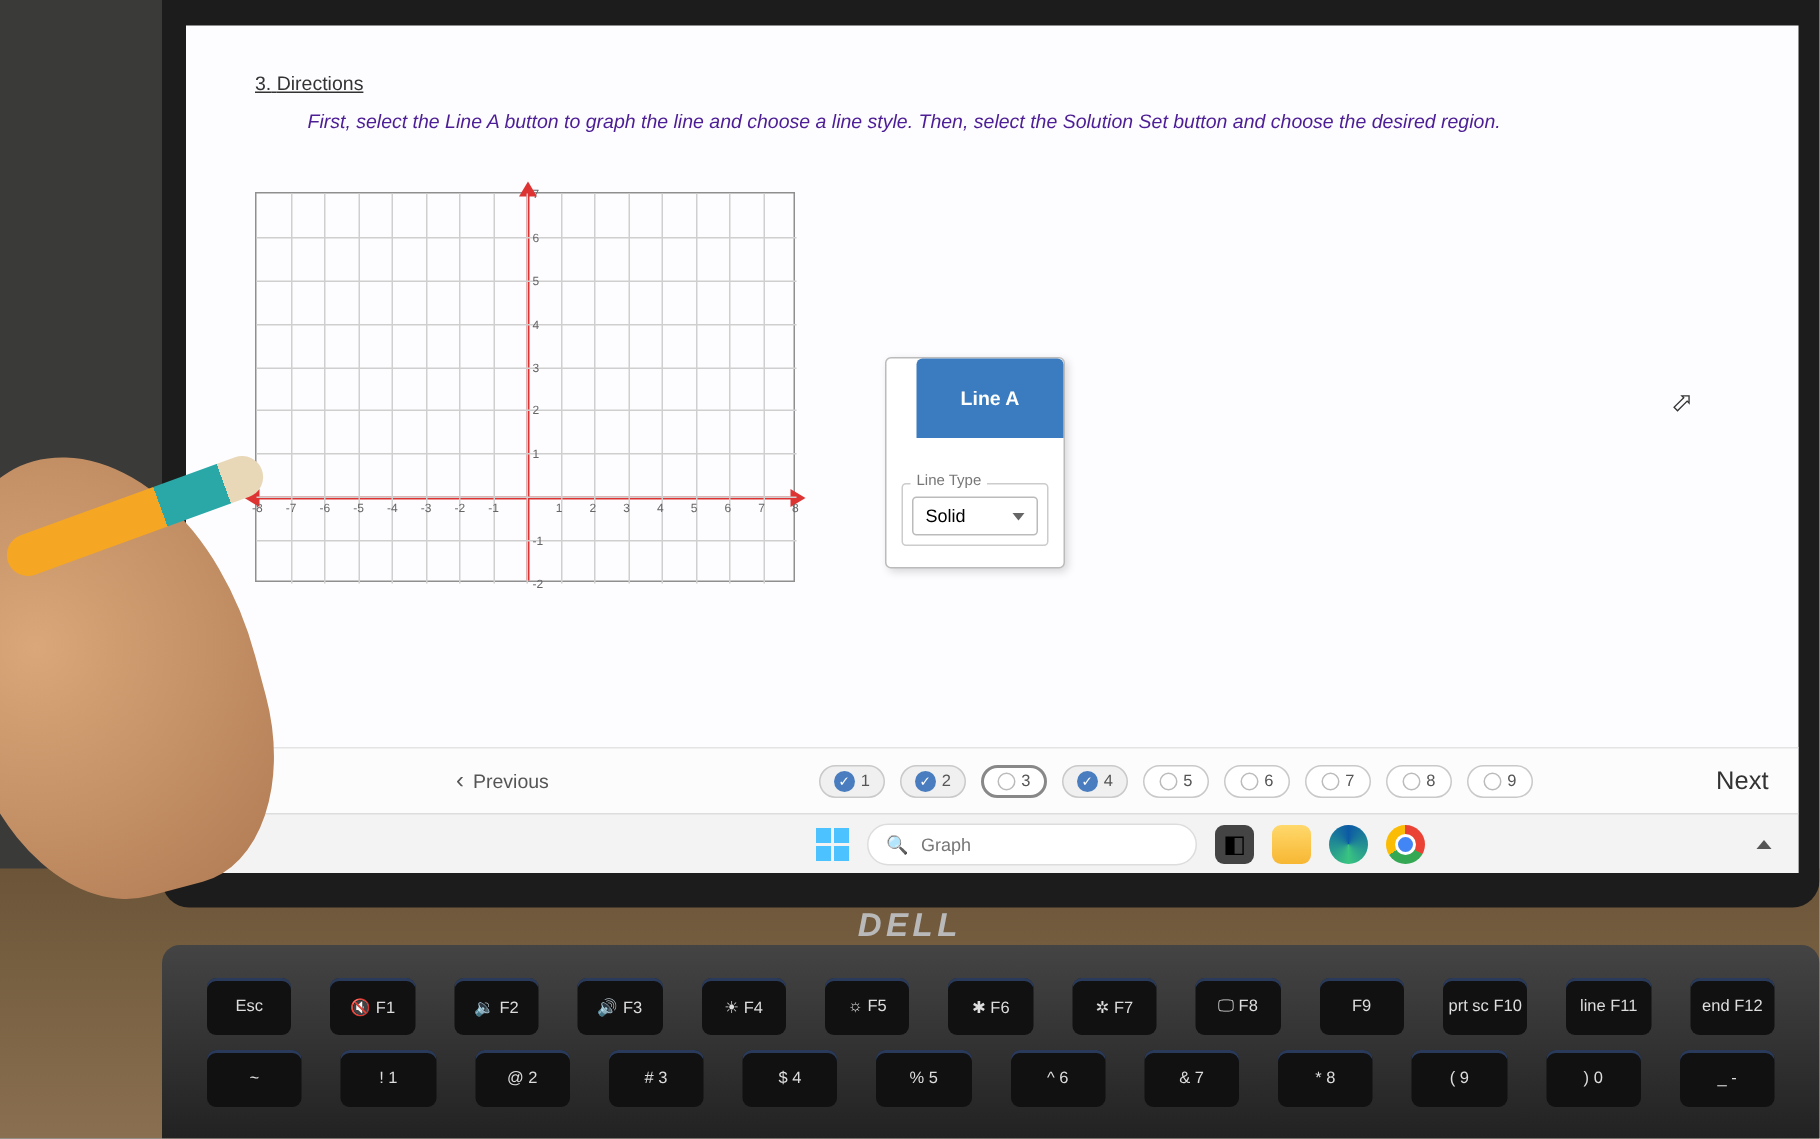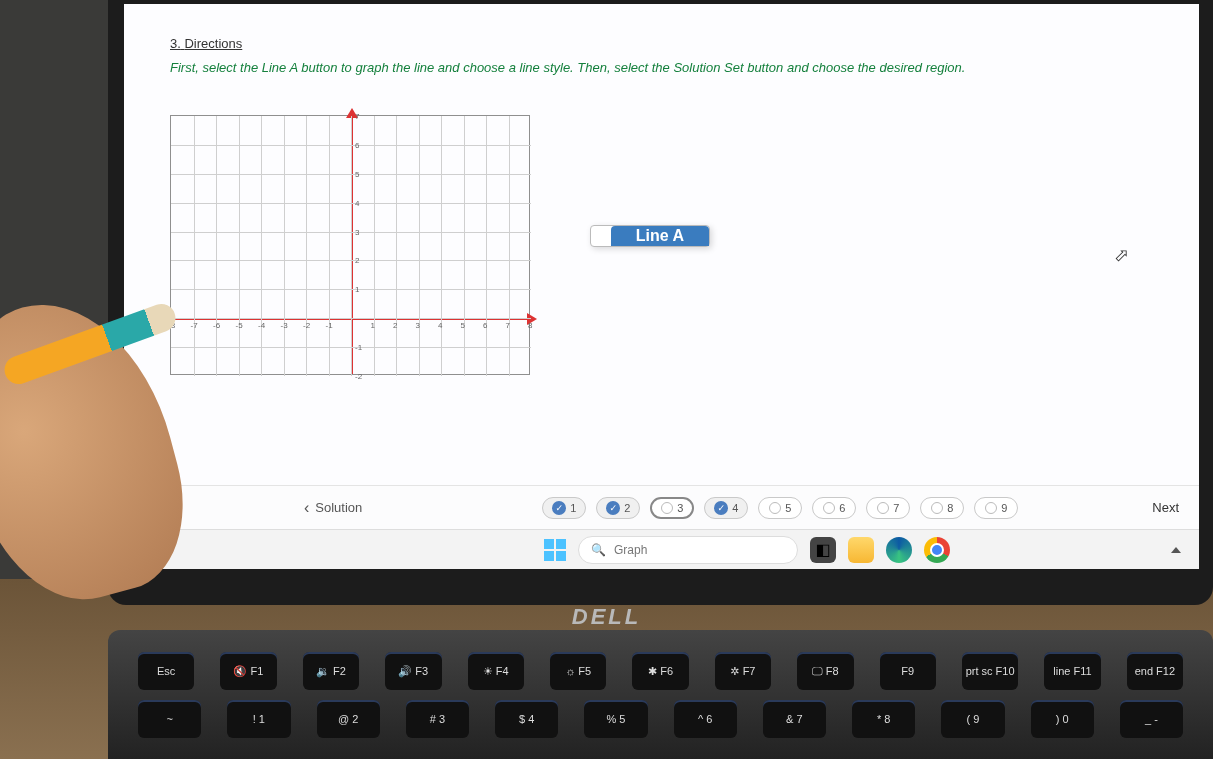--- a/index.html
+++ b/index.html
@@ -40,21 +40,21 @@
   .laptop-bezel {
     position: absolute;
     left: 108px; top: 0;
     width: 1105px; height: 605px;
     background: #1c1c1c;
     border-radius: 0 0 18px 18px;
     z-index: 5;
   }
   .screen {
     position: absolute;
-    left: 124px; top: 4px;
+    left: 124px; top: 17px;
     width: 1075px; height: 565px;
     background: #fdfdff;
     z-index: 6;
     overflow: hidden;
   }
   .dell-logo {
     position: absolute;
     left: 50%; transform: translateX(-50%);
     top: 604px;
     color: #b9b9b9;
@@ -82,21 +82,21 @@
     font-size:11px; flex:1;
     box-shadow: 0 2px 0 rgba(80,120,200,.4) inset;
   }
   
   .content {
     padding: 30px 30px 0 46px;
     height: 455px;
     overflow: hidden;
   }
   .q-num { font-size:13px; color:#333; text-decoration: underline; }
-  .directions-text { font-style: italic; font-size:13px; color:#15803d; margin-top:8px; }
+  .directions-text { font-style: italic; font-size:13px; color:#4c1d95; margin-top:8px;margin-left:35px; }
   .sub-q { font-size:13px; color:#333; margin-top:20px; }
   .inequality { font-family: "Times New Roman", serif; font-style: italic; font-size:15px; margin-top:14px; }
   .work-area { display:flex; align-items:flex-start; gap:60px; margin-top:40px; }
   .graph {
     width:360px; height:260px; position:relative;
     border:1px solid #8f8f8f;
   }
   .grid-line-v, .grid-line-h { position:absolute; background:#cfcfcf; }
   .axis-x { position:absolute; left:0; top:62%; width:100%; height:2px; background:#d33; }
   .axis-y { position:absolute; left:50%; top:0; width:2px; height:100%; background:#d33; }
@@ -105,22 +105,22 @@
   .arrow.left { top:calc(62% - 5px); left:-8px; border-top:6px solid transparent; border-bottom:6px solid transparent; border-right:10px solid #d33;}
   .arrow.right { top:calc(62% - 5px); right:-8px; border-top:6px solid transparent; border-bottom:6px solid transparent; border-left:10px solid #d33;}
   .tick { position:absolute; font-size:8px; color:#666; }
   .panel {
     width:120px; border:1px solid #bbb; border-radius:4px;
     box-shadow: 2px 2px 6px rgba(0,0,0,.15);
     background:#fff;
     margin-top: 110px;
   }
   .panel-header {
-    background:#3a7cbf; color:#fff; font-size:16px; font-weight:bold;
-    padding:1px 10px; text-align:center;
+    background:#3a7cbf; color:#fff; font-size:13px; font-weight:bold;
+    padding:19px 10px; text-align:center;
     border-radius:4px 4px 0 0;
     margin-left:20px;
   }
   .panel-body { padding:12px 10px 14px 10px; }
   .fieldset-label { font-size:10px; color:#777; background:#fff; padding:0 4px; position:relative; top:6px; left:6px; }
   .line-type-box {
     border:1px solid #ccc; border-radius:3px;
     padding:8px 6px 6px 6px;
   }
   .select {
@@ -159,21 +159,21 @@
   .pill.active { border:2px solid #888; }
   .dot-check {
     width:14px;height:14px;border-radius:50%;
     display:inline-flex;align-items:center;justify-content:center;
     font-size:9px;color:#fff;
   }
   .dot-check.filled { background:#4a7dbf; }
   .dot-check.hollow { border:1.5px solid #bbb; width:12px;height:12px; }
   .next-link {
     position:absolute; right:20px;
-    color:#333; font-size:13px; font-weight:500; cursor:pointer;
+    color:#333; font-size:17px; font-weight:500; cursor:pointer;
   }
   
   .taskbar {
     position:absolute; left:0; bottom:0;
     width:100%; height:40px;
     background:#f3f3f3;
     border-top:1px solid #ddd;
     display:flex; align-items:center;
     padding-left:420px; gap:12px;
   }
@@ -276,30 +276,39 @@
           <div class="tick" style="top: 140.444px; left: 184px;">2</div>
           <div class="tick" style="top: 111.556px; left: 184px;">3</div>
           <div class="tick" style="top: 82.6667px; left: 184px;">4</div>
           <div class="tick" style="top: 53.7778px; left: 184px;">5</div>
           <div class="tick" style="top: 24.8889px; left: 184px;">6</div>
           <div class="tick" style="top: -4px; left: 184px;">7</div>
         </div>
 
       <div class="panel">
         <div class="panel-header">Line A</div>
+        <div class="panel-body">
+          <span class="fieldset-label">Line Type</span>
+          <div class="line-type-box">
+            <div class="select">
+              <span>Solid</span>
+              <span class="caret-down"></span>
+            </div>
+          </div>
+        </div>
       </div>
     </div>
   </div>
 
   <span class="cursor-icon">⬀</span>
 
   <div class="nav-strip">
     <div class="prev-link">
       <span class="chev">‹</span>
-      <span>Solution</span>
+      <span>Previous</span>
     </div>
     <div class="pager" id="pager">
         <div class="pill done">
           <span class="dot-check filled">✓</span>
           <span>1</span>
         </div>
         <div class="pill done">
           <span class="dot-check filled">✓</span>
           <span>2</span>
         </div>

